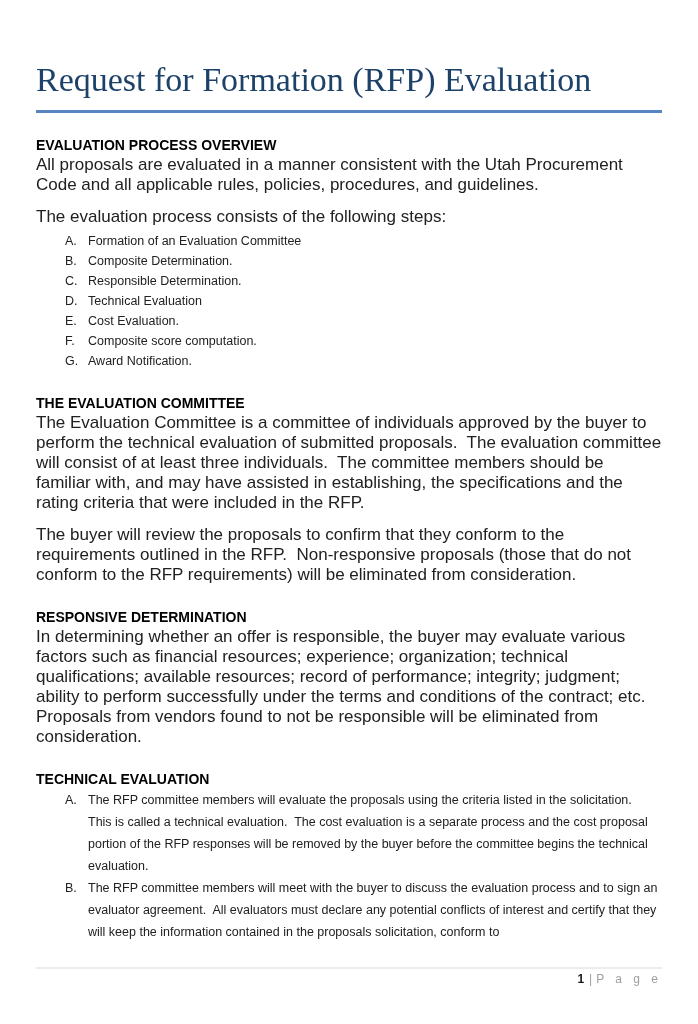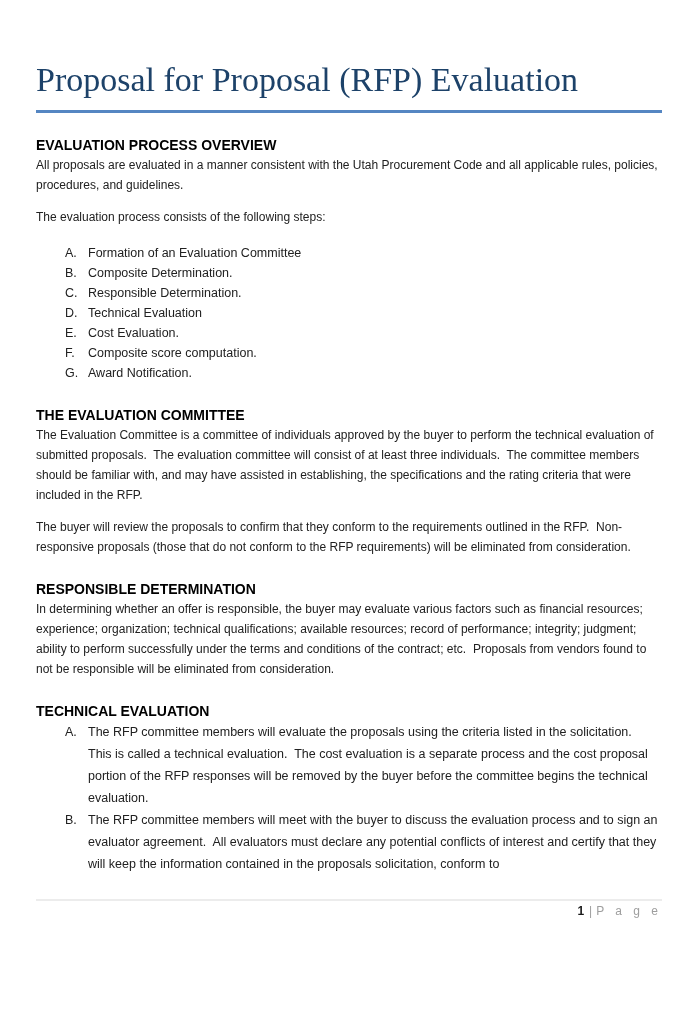--- a/index.html
+++ b/index.html
@@ -32,26 +32,26 @@
     border-bottom:3px solid var(--title-rule);
   }
   .section-heading{
     font-size:14px;
     font-weight:bold;
     line-height:20px;
     color:var(--heading);
     margin:22px 0 0 0;
   }
   .para{
-    font-size:12px;
+    font-size:17px;
     line-height:20px;
     margin:0 0 12px 0;
     white-space:pre-wrap;
   }
-  .para.intro{margin-bottom:16px;}
+  .para.intro{margin-bottom:4px;}
   .doc-list{margin:0;padding:0;list-style:none;}
   .doc-list li{
     display:flex;
     font-size:12.5px;
     line-height:20px;
   }
   .doc-list.spaced li{line-height:22px;}
   .doc-list .marker{
     flex:0 0 23px;
     margin-left:29px;
@@ -75,21 +75,21 @@
   }
   .footer-text .num{font-weight:bold;color:#1a1a1a;}
   .footer-text .sep{color:var(--footer-gray);margin:0 4px 0 5px;}
   .footer-text .lbl{color:var(--footer-gray);letter-spacing:4px;}
 </style>
 </head>
 <body>
 
 <div class="page">
 
-  <h1 class="doc-title">Proposal for Proposal (RFP) Evaluation</h1>
+  <h1 class="doc-title">Request for Formation (RFP) Evaluation</h1>
 
   <div class="section">
     <h2 class="section-heading">EVALUATION PROCESS OVERVIEW</h2>
     <p class="para">All proposals are evaluated in a manner consistent with the Utah Procurement Code and all applicable rules, policies, procedures, and guidelines.</p>
     <p class="para intro">The evaluation process consists of the following steps:</p>
     <ol class="doc-list">
       <li>
         <span class="marker">A.</span>
         <span class="item-text">Formation of an Evaluation Committee</span>
       </li>
@@ -123,21 +123,21 @@
   <div class="section">
     <h2 class="section-heading">THE EVALUATION COMMITTEE</h2>
     <p class="para">The Evaluation Committee is a committee of individuals approved by the buyer to perform the technical evaluation of submitted proposals.  The evaluation committee will consist of at least three individuals.  The committee members should be familiar with, and may have assisted in establishing, the specifications and the rating criteria that were included in the RFP.</p>
   </div>
 
   <div class="section">
     <p class="para">The buyer will review the proposals to confirm that they conform to the requirements outlined in the RFP.  Non-responsive proposals (those that do not conform to the RFP requirements) will be eliminated from consideration.</p>
   </div>
 
   <div class="section">
-    <h2 class="section-heading">RESPONSIBLE DETERMINATION</h2>
+    <h2 class="section-heading">RESPONSIVE DETERMINATION</h2>
     <p class="para">In determining whether an offer is responsible, the buyer may evaluate various factors such as financial resources; experience; organization; technical qualifications; available resources; record of performance; integrity; judgment; ability to perform successfully under the terms and conditions of the contract; etc.  Proposals from vendors found to not be responsible will be eliminated from consideration.</p>
   </div>
 
   <div class="section">
     <h2 class="section-heading">TECHNICAL EVALUATION</h2>
     <ol class="doc-list spaced">
       <li>
         <span class="marker">A.</span>
         <span class="item-text">The RFP committee members will evaluate the proposals using the criteria listed in the solicitation.  This is called a technical evaluation.  The cost evaluation is a separate process and the cost proposal portion of the RFP responses will be removed by the buyer before the committee begins the technical evaluation.</span>
       </li>

